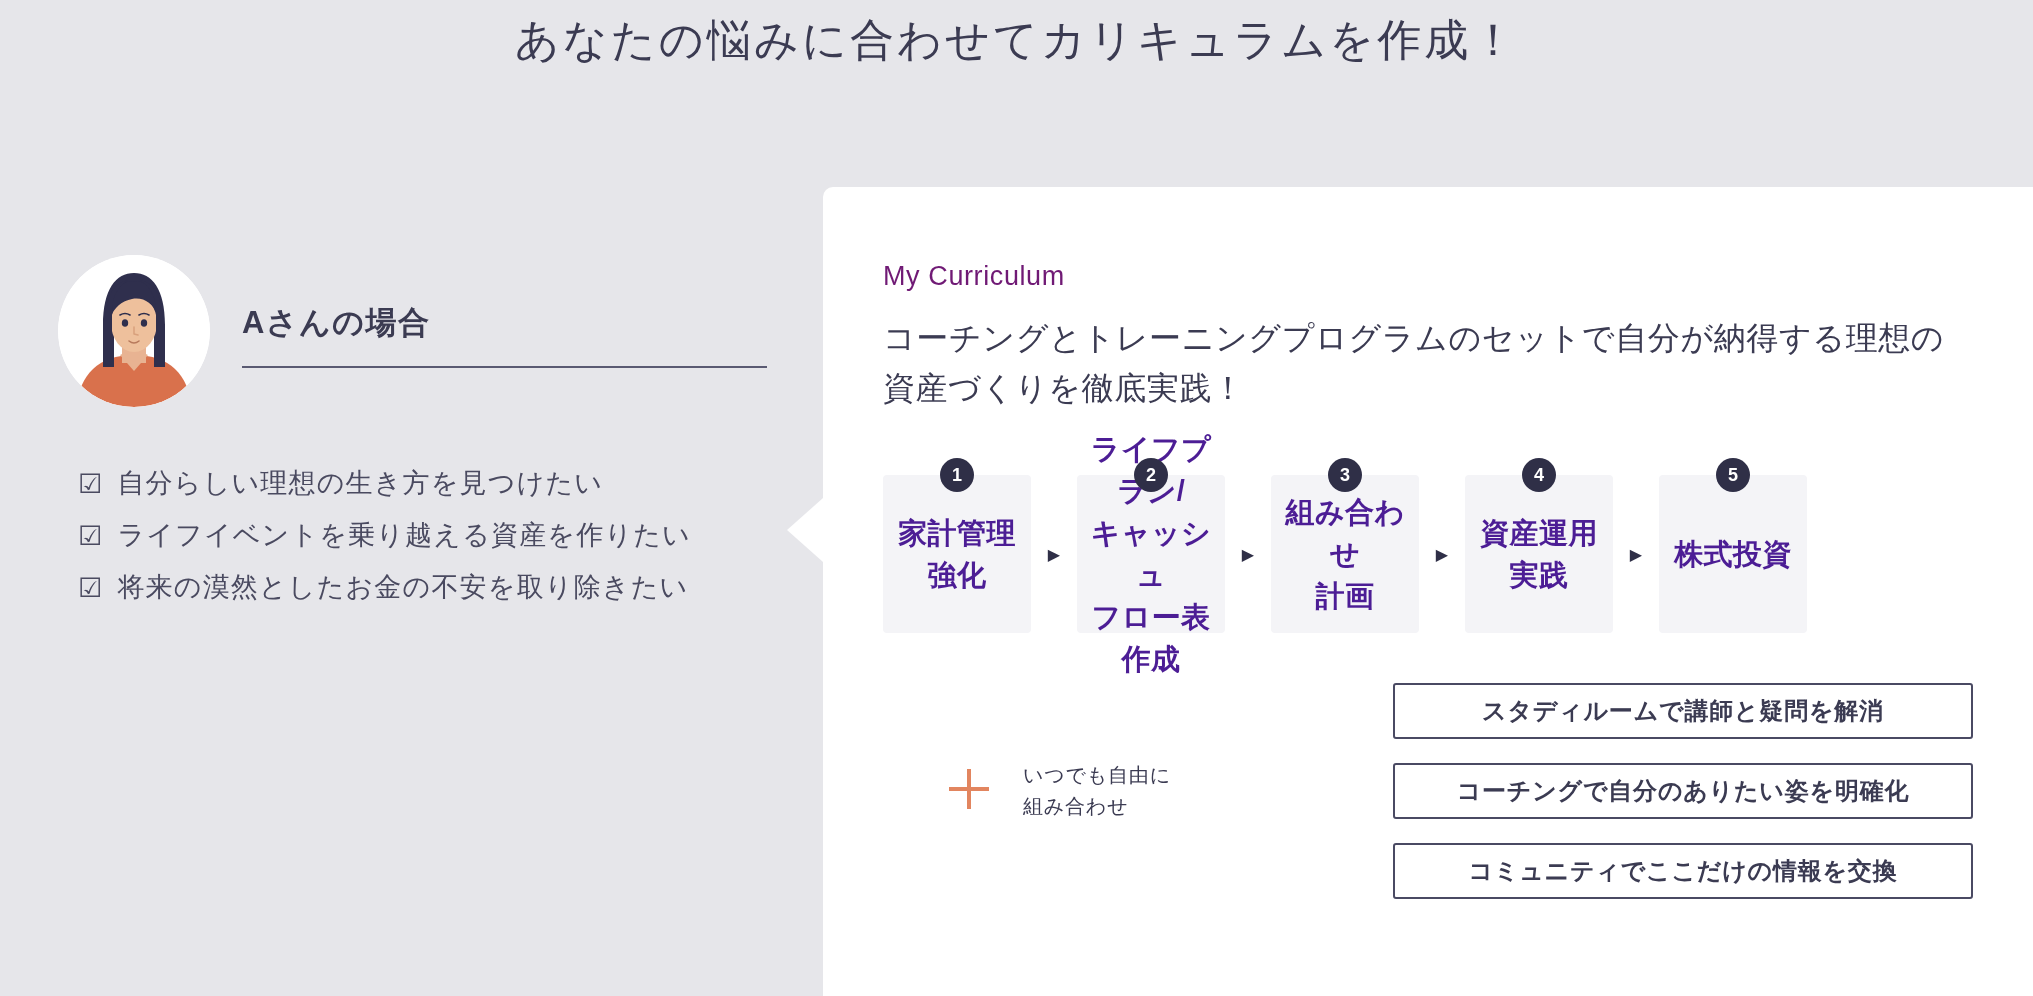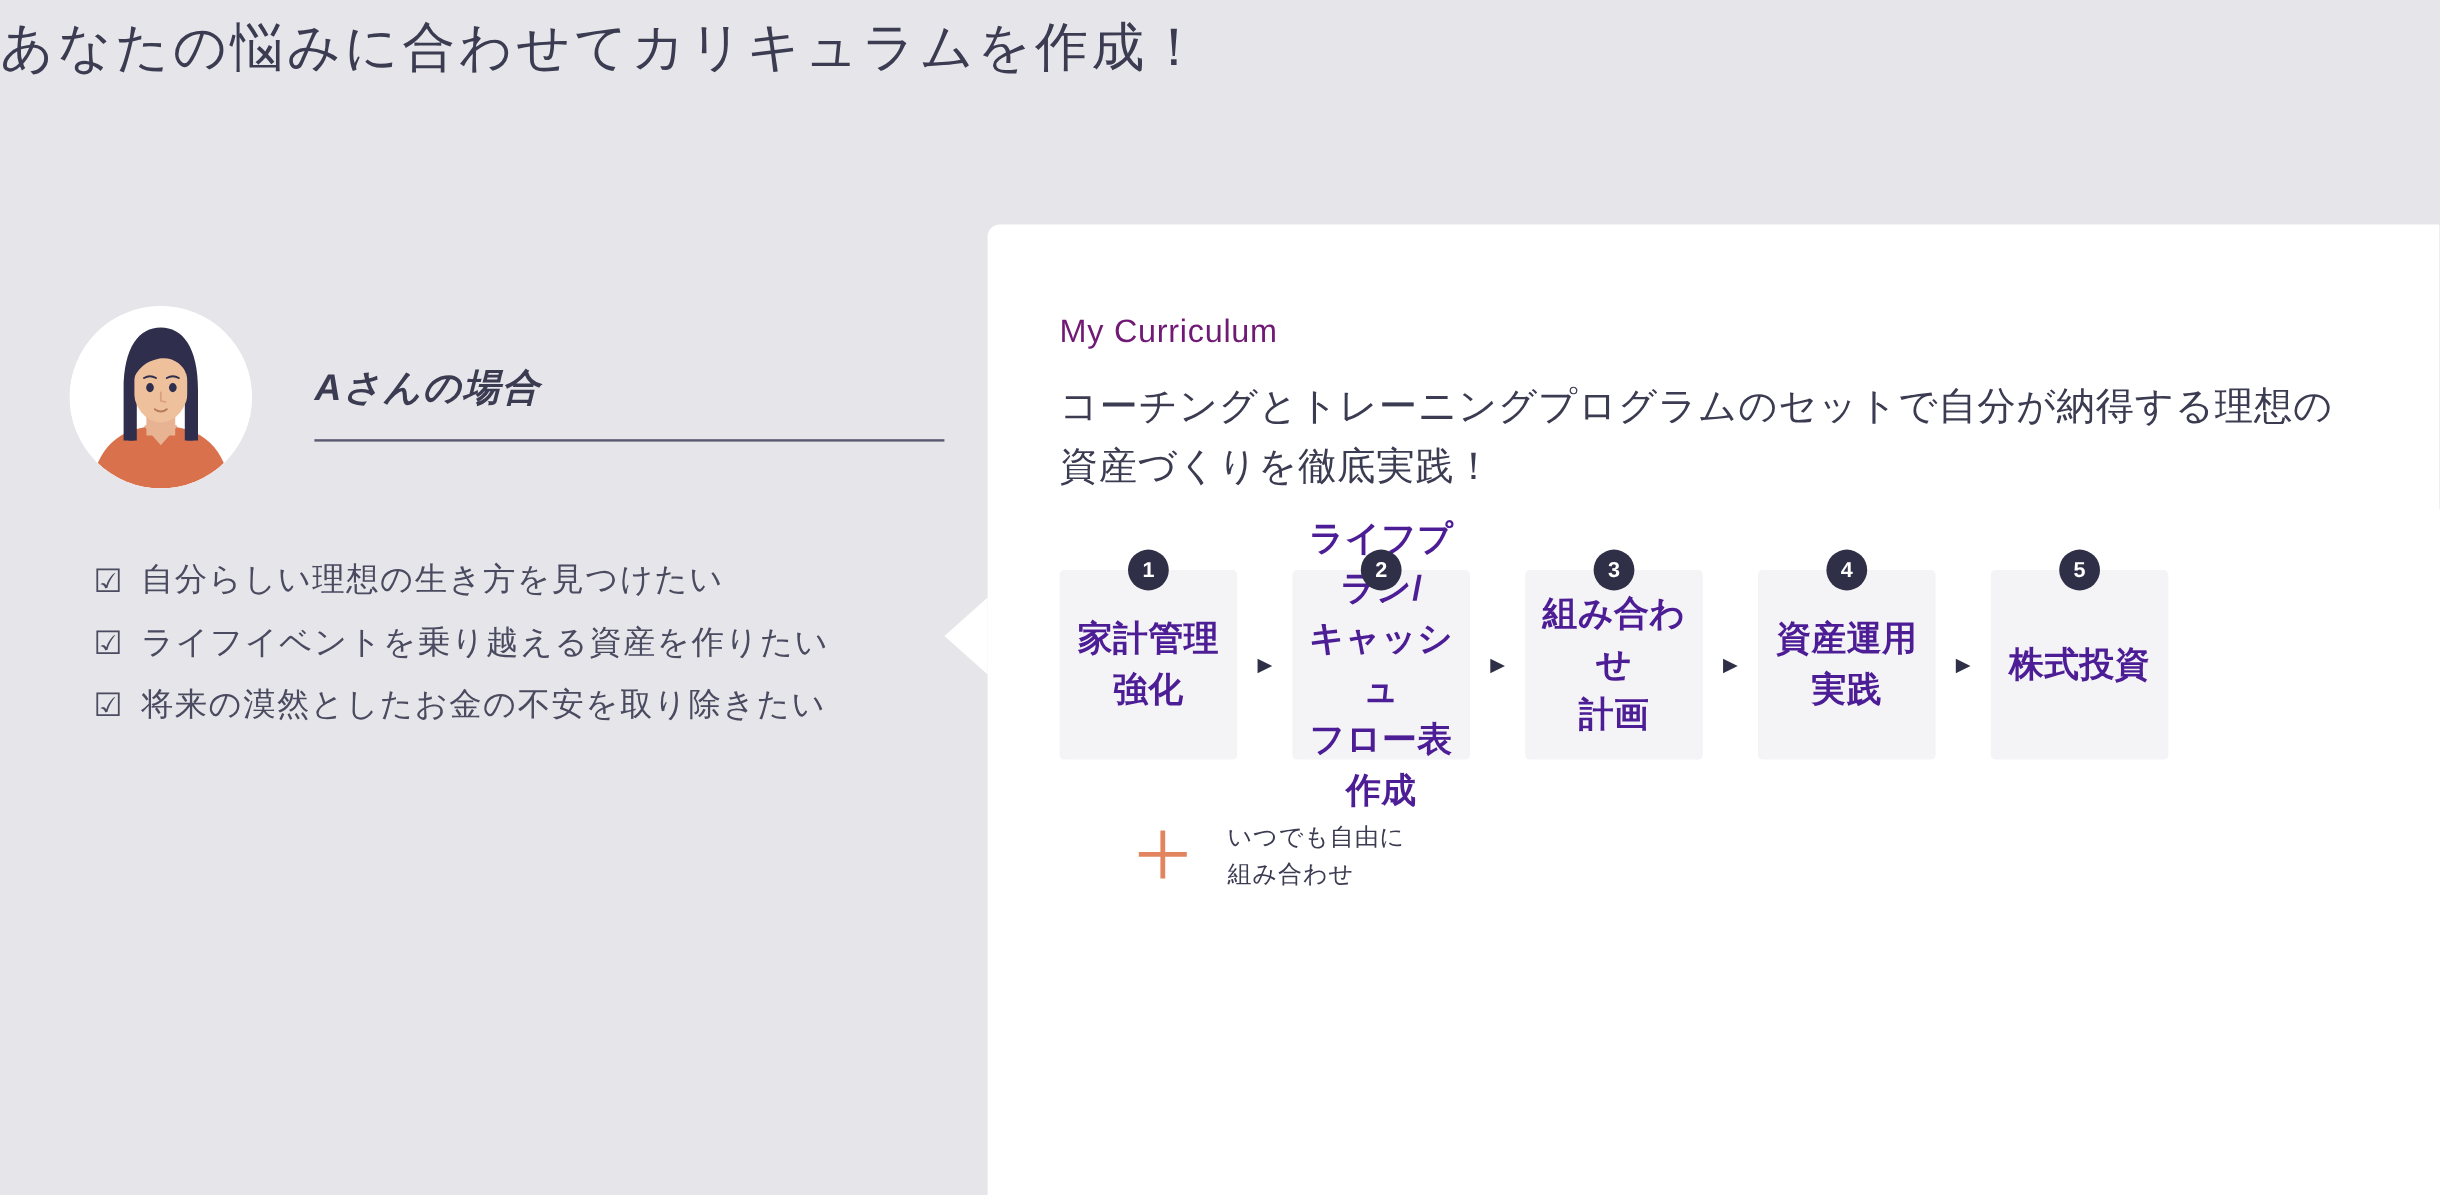--- a/index.html
+++ b/index.html
@@ -15,21 +15,21 @@
     overflow: hidden;
     position: relative;
   }
 
   
   .page-title {
     position: absolute;
     top: 12px;
     left: 0;
     width: 2033px;
-    text-align: left;
+    text-align: center;
     font-size: 44px;
     letter-spacing: 3px;
     color: #3b3b52;
     font-weight: 400;
     line-height: 1.25;
   }
 
   
   .persona {
     position: absolute;
@@ -47,24 +47,23 @@
     height: 152px;
     border-radius: 50%;
     background: #ffffff;
     overflow: hidden;
     flex: 0 0 auto;
     position: relative;
   }
   .avatar svg { display: block; }
 
   .persona-name-wrap {
-    margin-left: 52px;
+    margin-left: 32px;
     padding-top: 8px;
     flex: 1 1 auto;
-    font-style: italic;
   }
   .persona-name {
     font-size: 31px;
     font-weight: 700;
     letter-spacing: 1.5px;
     color: #3b3b52;
     padding-bottom: 22px;
   }
   .persona-rule {
     height: 2px;
@@ -353,16 +352,21 @@
         <span class="plus-icon">
           <svg width="52" height="52" viewBox="0 0 52 52" xmlns="http://www.w3.org/2000/svg">
             <line x1="26" y1="6" x2="26" y2="46" stroke="#e2855f" stroke-width="4"></line>
             <line x1="6" y1="26" x2="46" y2="26" stroke="#e2855f" stroke-width="4"></line>
           </svg>
         </span>
         <span class="combine-text">いつでも自由に
 組み合わせ</span>
       </div>
 
+      <div class="options">
+        <div class="option-btn">スタディルームで講師と疑問を解消</div>
+        <div class="option-btn">コーチングで自分のありたい姿を明確化</div>
+        <div class="option-btn">コミュニティでここだけの情報を交換</div>
+      </div>
     </div>
 
   </div>
 </div>
 
 </body></html>

